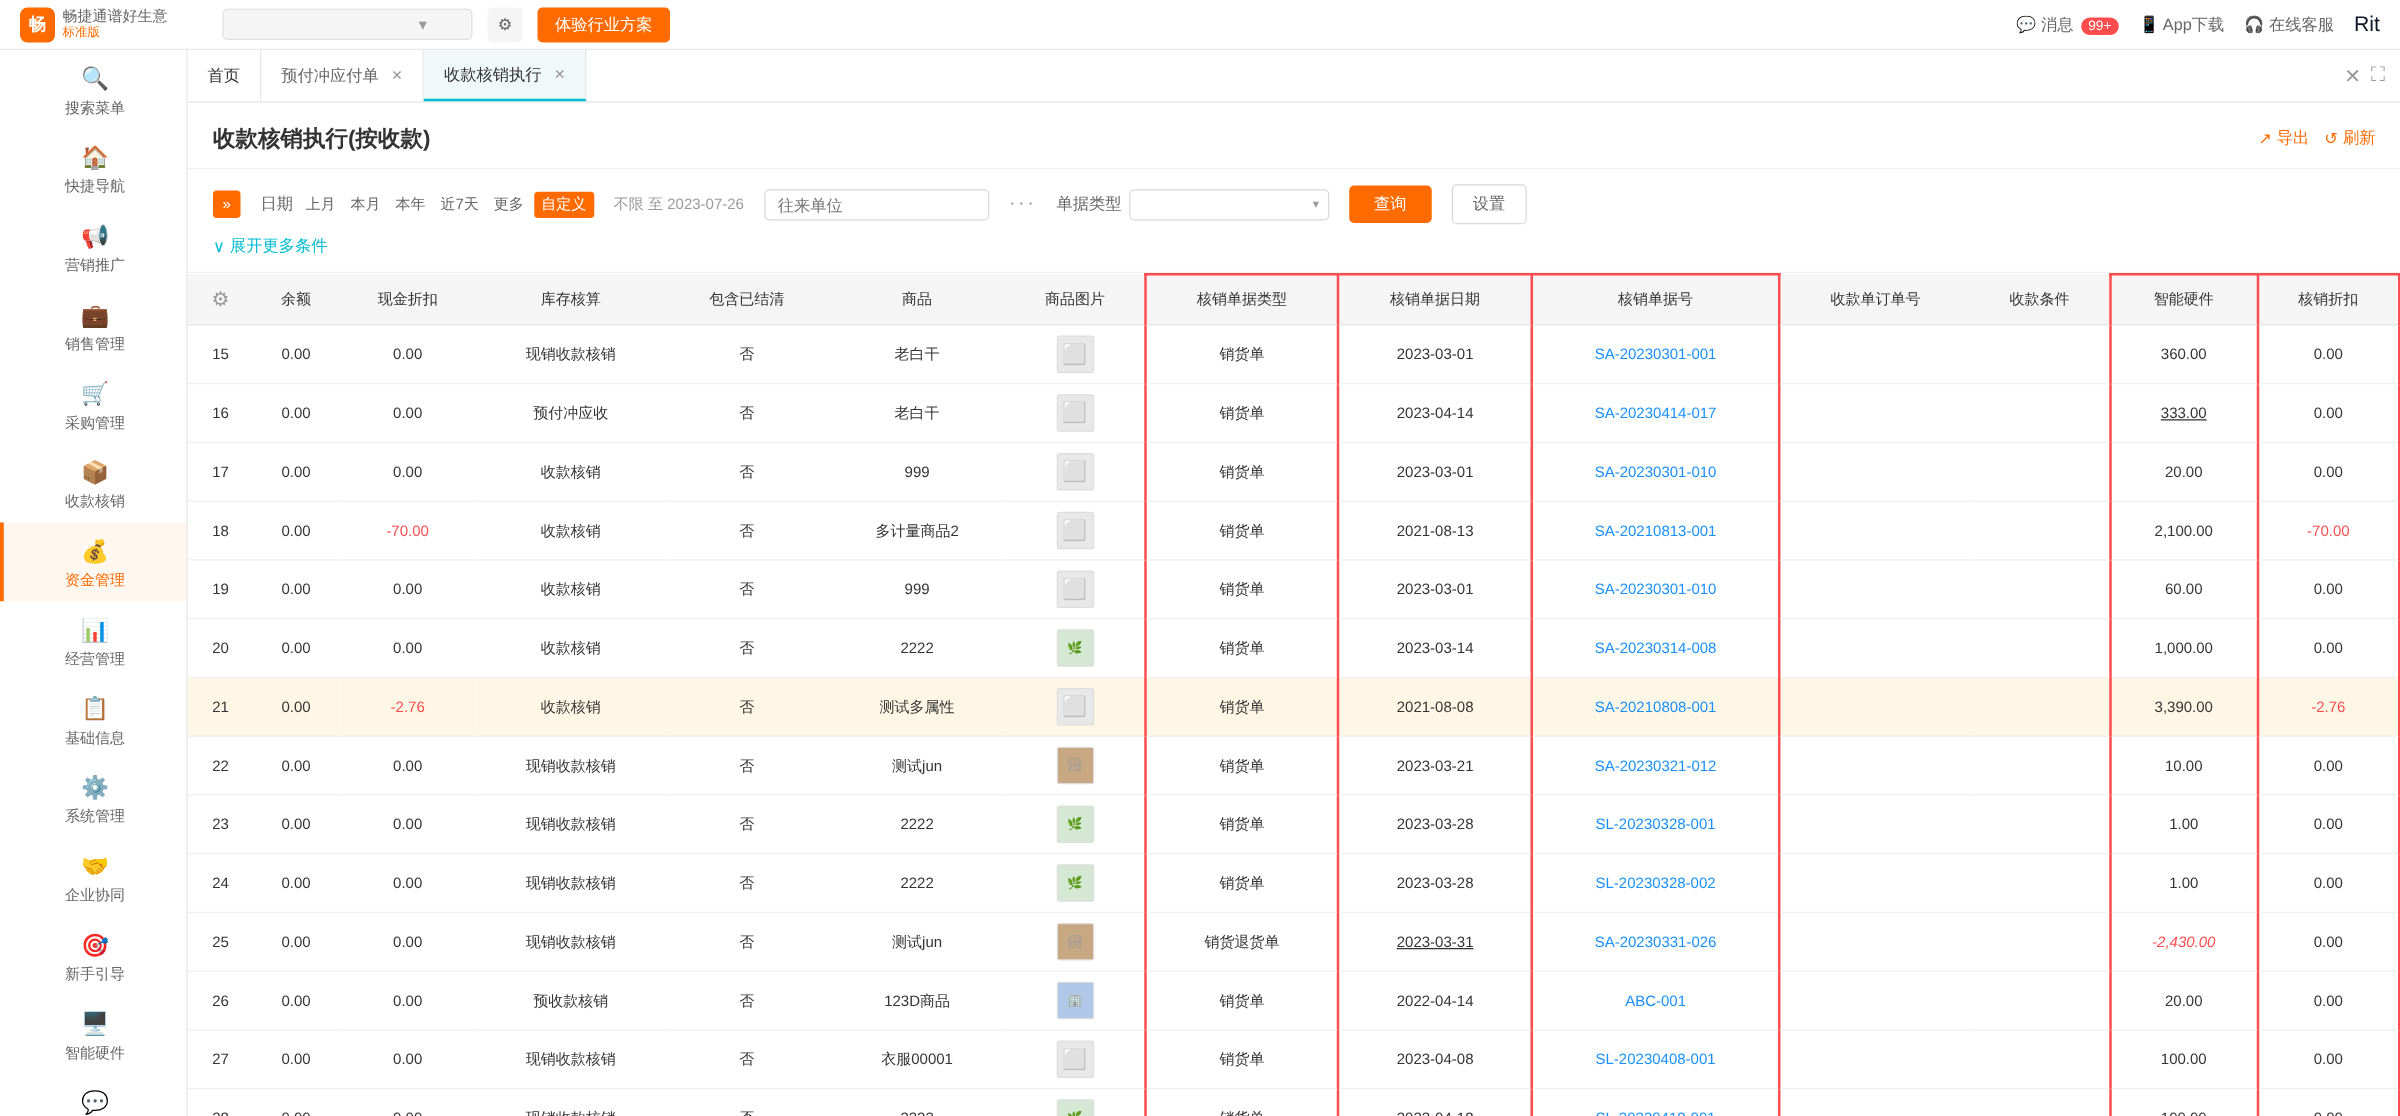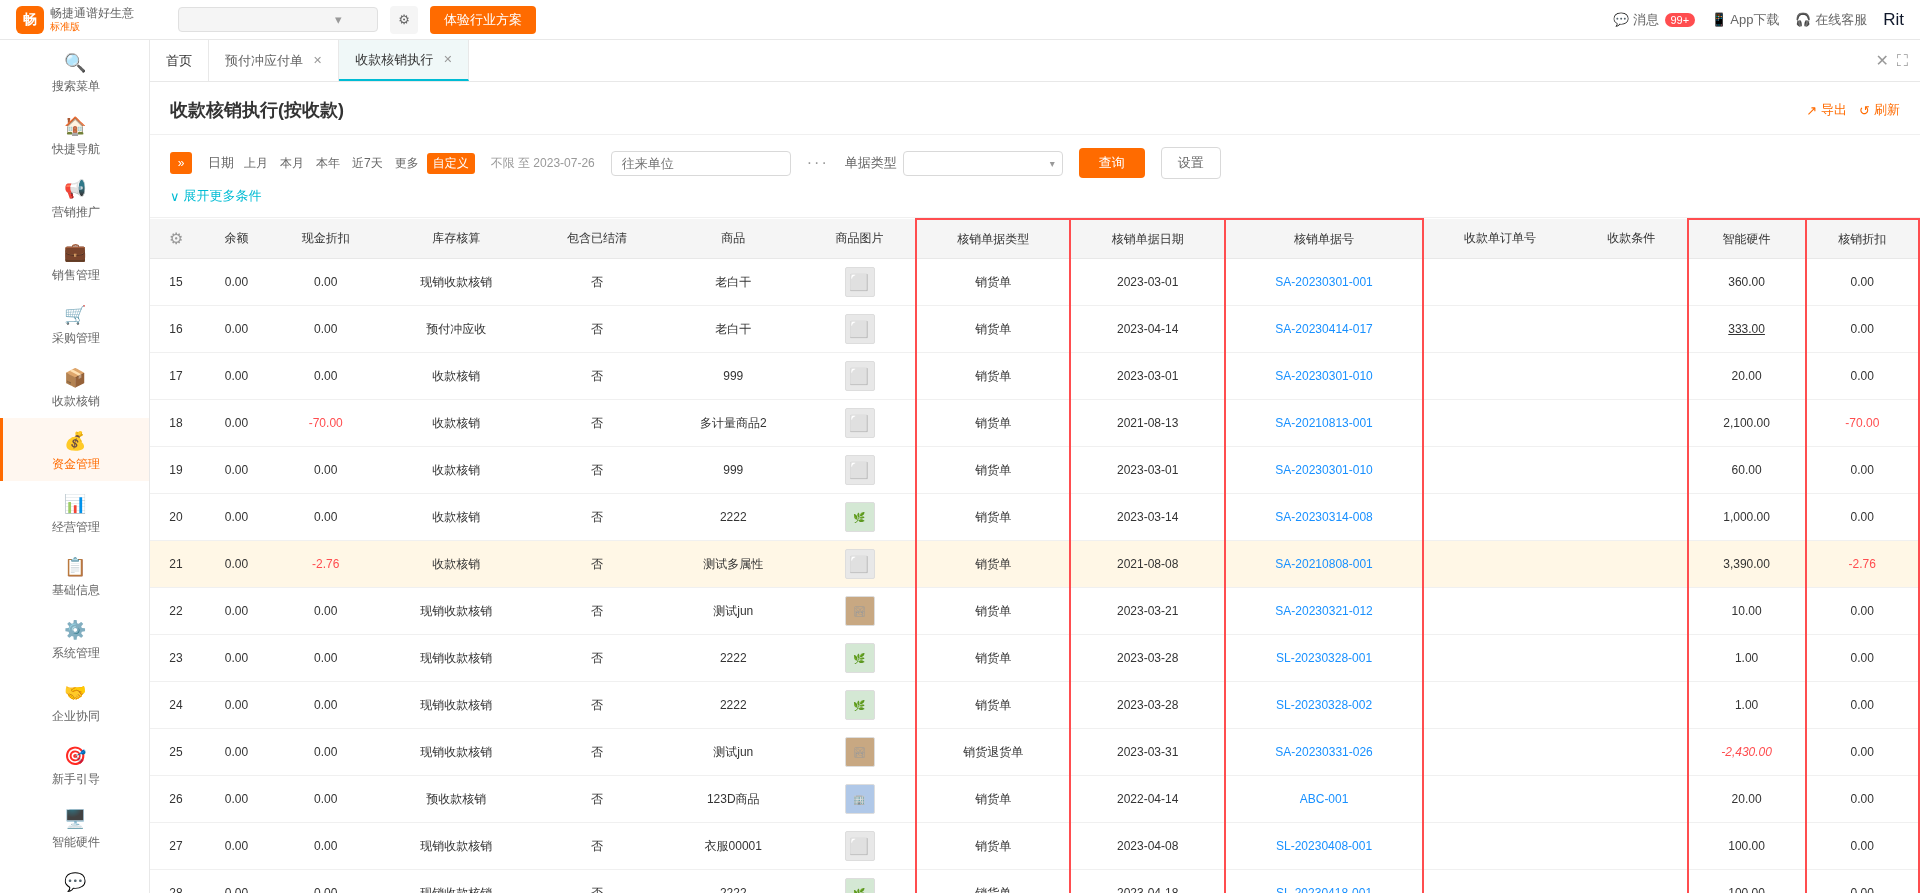--- a/index.html
+++ b/index.html
@@ -461,21 +461,21 @@
       <td>25</td>
       <td>0.00</td>
       <td class="">0.00</td>
       <td>现销收款核销</td>
       <td>否</td>
       <td>测试jun</td>
       <td>
                     <div class="thumb-img has-img" style="background:#c8a882;">🏞</div>
                   </td>
       <td style="border-left: 2px solid #ff4d4f; border-right: 2px solid #ff4d4f;">销货退货单</td>
-      <td style="border-left: 2px solid #ff4d4f; border-right: 2px solid #ff4d4f;">2023-03-31</td>
+      <td style="border-left: 2px solid #ff4d4f; border-right: 2px solid #ff4d4f; text-decoration: underline;">2023-03-31</td>
       <td style="border-left: 2px solid #ff4d4f; border-right: 2px solid #ff4d4f;"><a class="link-text">SA-20230331-026</a></td>
       <td></td>
       <td></td>
       <td style="border-left: 2px solid #ff4d4f; border-right: 2px solid #ff4d4f; font-style: italic;" class="red-text">-2,430.00</td>
       <td style="border-left: 2px solid #ff4d4f; border-right: 2px solid #ff4d4f;" class="">0.00</td>
     </tr>
                 <tr>
       <td>26</td>
       <td>0.00</td>
       <td class="">0.00</td>

